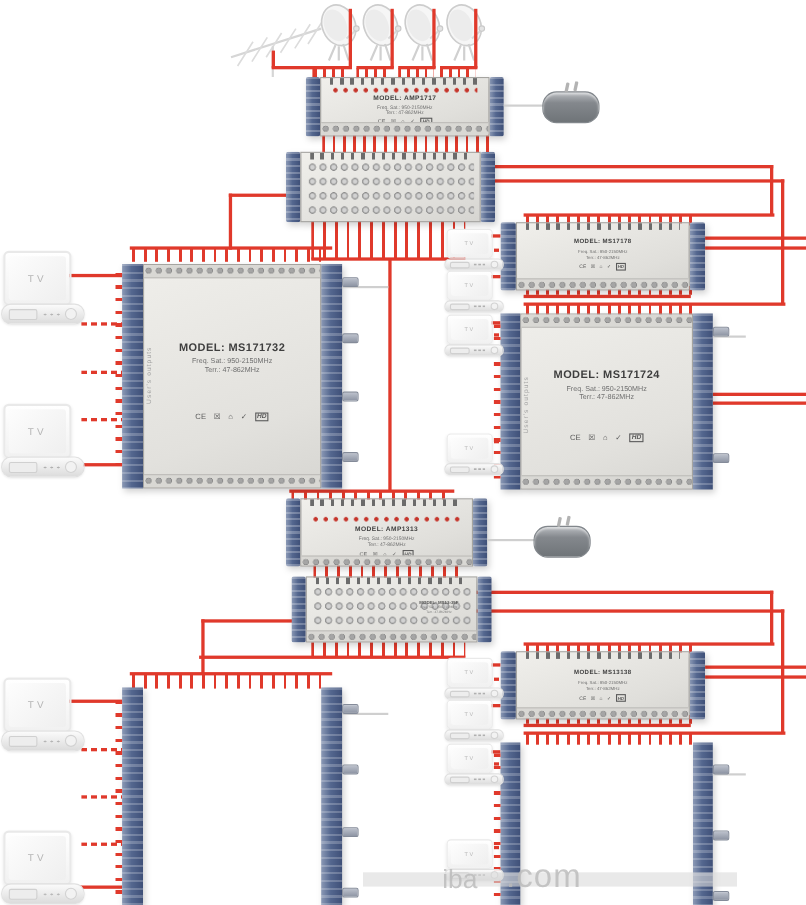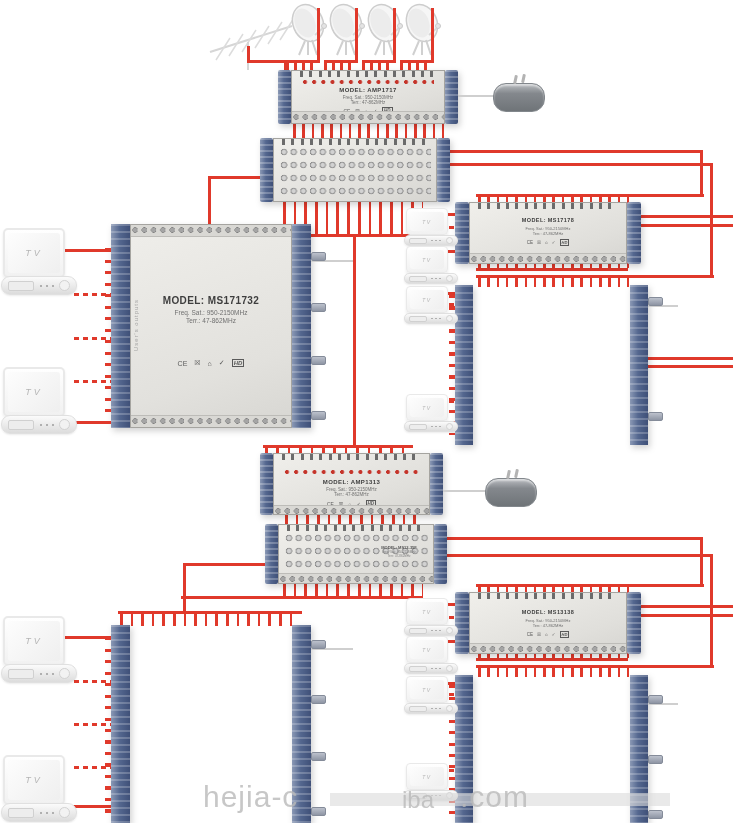--- a/index.html
+++ b/index.html
@@ -37,21 +37,21 @@
   .certs{position:absolute;left:0;right:0;display:flex;justify-content:center;align-items:center;gap:7px;color:#5a5a5a;}
   .certs .hd{font-weight:bold;font-style:italic;border:1px solid #5a5a5a;padding:0 1px;}
   .big .model{font-size:10px;} .big .freq,.big .terr{font-size:6.5px;} .big .certs{font-size:7px;} .big .certs .hd{font-size:6px;}
   .sml .model{font-size:5.5px;} .sml .freq,.sml .terr{font-size:4px;} .sml .certs{font-size:4.5px;gap:4px;} .sml .certs .hd{font-size:4px;}
   .amp .model{font-size:6px;} .amp .freq,.amp .terr{font-size:4.5px;} .amp .certs{font-size:5px;gap:5px;} .amp .certs .hd{font-size:4.5px;}
   .vout{position:absolute;left:2px;font-size:6px;color:#a3a3a3;writing-mode:vertical-rl;transform:rotate(180deg);letter-spacing:1px;}
   .taplabel{position:absolute;width:56px;text-align:center;color:#555;}
   .taplabel .m{font-weight:bold;font-size:4px;} .taplabel .f{font-size:3px;color:#808080;}
 
   
-  .tvb,.tvs{position:absolute;background:linear-gradient(180deg,#ffffff,#f1f1f1);border:2px solid #e9e9e9;border-radius:5px;box-shadow:0 2px 3px rgba(0,0,0,.08);font-style:italic;}
+  .tvb,.tvs{position:absolute;background:linear-gradient(180deg,#ffffff,#f1f1f1);border:2px solid #e9e9e9;border-radius:5px;box-shadow:0 2px 3px rgba(0,0,0,.08);}
   .tvb{width:58px;height:46px;} .tvs{width:40px;height:25px;border-width:1.5px;border-radius:4px;}
   .scr{position:absolute;inset:3px;background:linear-gradient(135deg,#fdfdfd,#efefef);border-radius:3px;display:flex;align-items:center;justify-content:center;color:#b5b5b5;}
   .tvb .scr{font-size:9px;letter-spacing:3px;} .tvs .scr{font-size:5px;letter-spacing:1.5px;}
   .stbb,.stbs{position:absolute;background:linear-gradient(180deg,#fbfbfb,#dcdcdc);border:1px solid #e0e0e0;display:flex;align-items:center;box-shadow:0 1px 2px rgba(0,0,0,.08);}
   .stbb{width:62px;height:17px;border-radius:9px;padding:0 6px;gap:4px;}
   .stbs{width:44px;height:9px;border-radius:5px;padding:0 4px;gap:3px;}
   .disp{background:#ededed;border:1px solid #d0d0d0;border-radius:2px;}
   .stbb .disp{width:24px;height:8px;} .stbs .disp{width:16px;height:4px;}
   .dots{background-image:radial-gradient(#b0b0b0 1px,transparent 1.4px);background-size:6px 4px;width:17px;height:4px;}
   .stbs .dots{background-size:4px 3px;width:11px;height:3px;}
@@ -238,21 +238,21 @@
     <div class="cap r"></div>
     <div class="abody">
       <div class="nubs"></div>
       <div class="frow" style="top:7px"></div>
       <div class="frow" style="top:20px"></div>
       <div class="frow" style="top:33px"></div>
       <div class="frow" style="top:46px"></div>
     </div>
   </div>
 
-  <div class="dev big" style="left:111px;top:224px;width:200px;height:204px">
+  <div class="dev big" style="left:111px;top:240px;width:200px;height:204px">
     <div class="rail l"></div>
     <div class="rail r"></div>
     <div class="mbody">
       <div class="cstrip t"></div>
       <div class="vout" style="top:74px">User's outputs</div>
       <div class="model" style="top:70px">MODEL: MS171732</div>
       <div class="freq" style="top:84px">Freq. Sat.: 950-2150MHz</div>
       <div class="terr" style="top:92px">Terr.: 47-862MHz</div>
       <div class="certs" style="top:134px">
         <span>CE</span>
@@ -286,20 +286,35 @@
         <span>✓</span>
         <span class="hd">HD</span>
       </div>
       <div class="cstrip b" style="height:9px"></div>
     </div>
   </div>
 
   <div class="dev big" style="left:455px;top:285px;width:193px;height:160px">
     <div class="rail l" style="width:18px"></div>
     <div class="rail r" style="width:18px"></div>
+    <div class="mbody" style="left:18px;right:18px">
+      <div class="cstrip t"></div>
+      <div class="vout" style="top:56px">User's outputs</div>
+      <div class="model" style="top:50px">MODEL: MS171724</div>
+      <div class="freq" style="top:64px">Freq. Sat.: 950-2150MHz</div>
+      <div class="terr" style="top:72px">Terr.: 47-862MHz</div>
+      <div class="certs" style="top:108px">
+        <span>CE</span>
+        <span>☒</span>
+        <span>⌂</span>
+        <span>✓</span>
+        <span class="hd">HD</span>
+      </div>
+      <div class="cstrip b"></div>
+    </div>
   </div>
   <div class="rticks" style="left:449px;top:295px;height:140px"></div>
   <div class="gline" style="left:648px;top:305px;width:30px"></div>
   <div class="stub" style="left:648px;top:297px"></div>
   <div class="stub" style="left:648px;top:412px"></div>
 
   <div class="dev amp" style="left:260px;top:453px;width:183px;height:62px">
     <div class="cap l"></div>
     <div class="cap r"></div>
     <div class="abody">
@@ -498,17 +513,16 @@
         <span>TV</span>
       </div>
     </div>
   <div class="stbs" style="left:404px;top:790px">
       <div class="disp"></div>
       <div class="dots"></div>
       <div class="btn"></div>
     </div>
 
   <div class="wmband" style="left:330px;top:793px;width:340px;height:13px"></div>
-  <div class="wm" style="left:203px;top:780px;font-size:30px;letter-spacing:1px">hejia-c</div>
   <div class="wm" style="left:402px;top:786px;font-size:24px">iba</div>
   <div class="wm" style="left:460px;top:780px;font-size:30px;letter-spacing:1px">.com</div>
 
 </div>
 
 </body></html>

